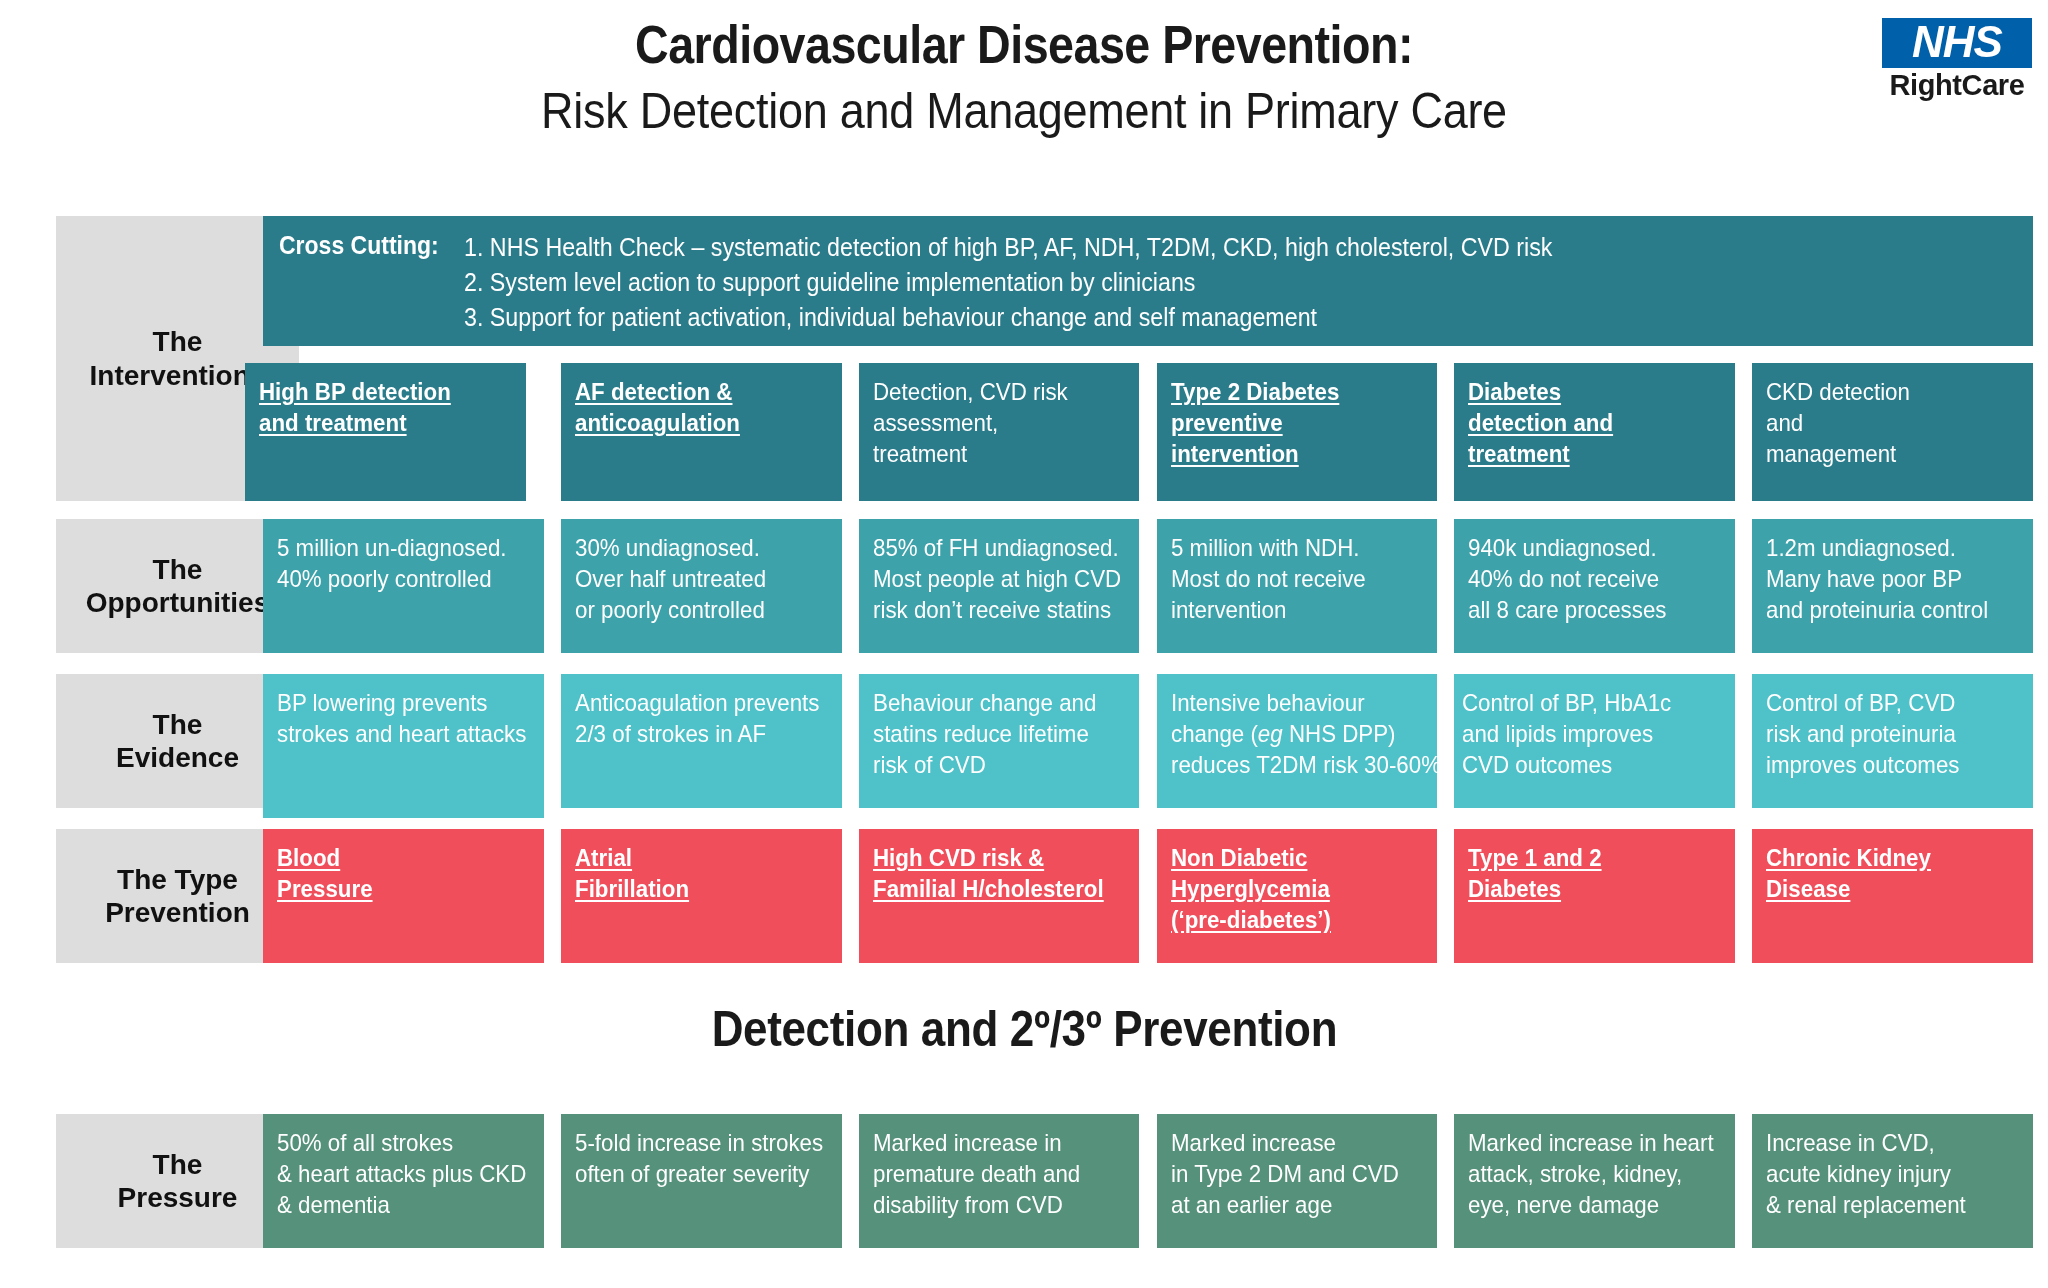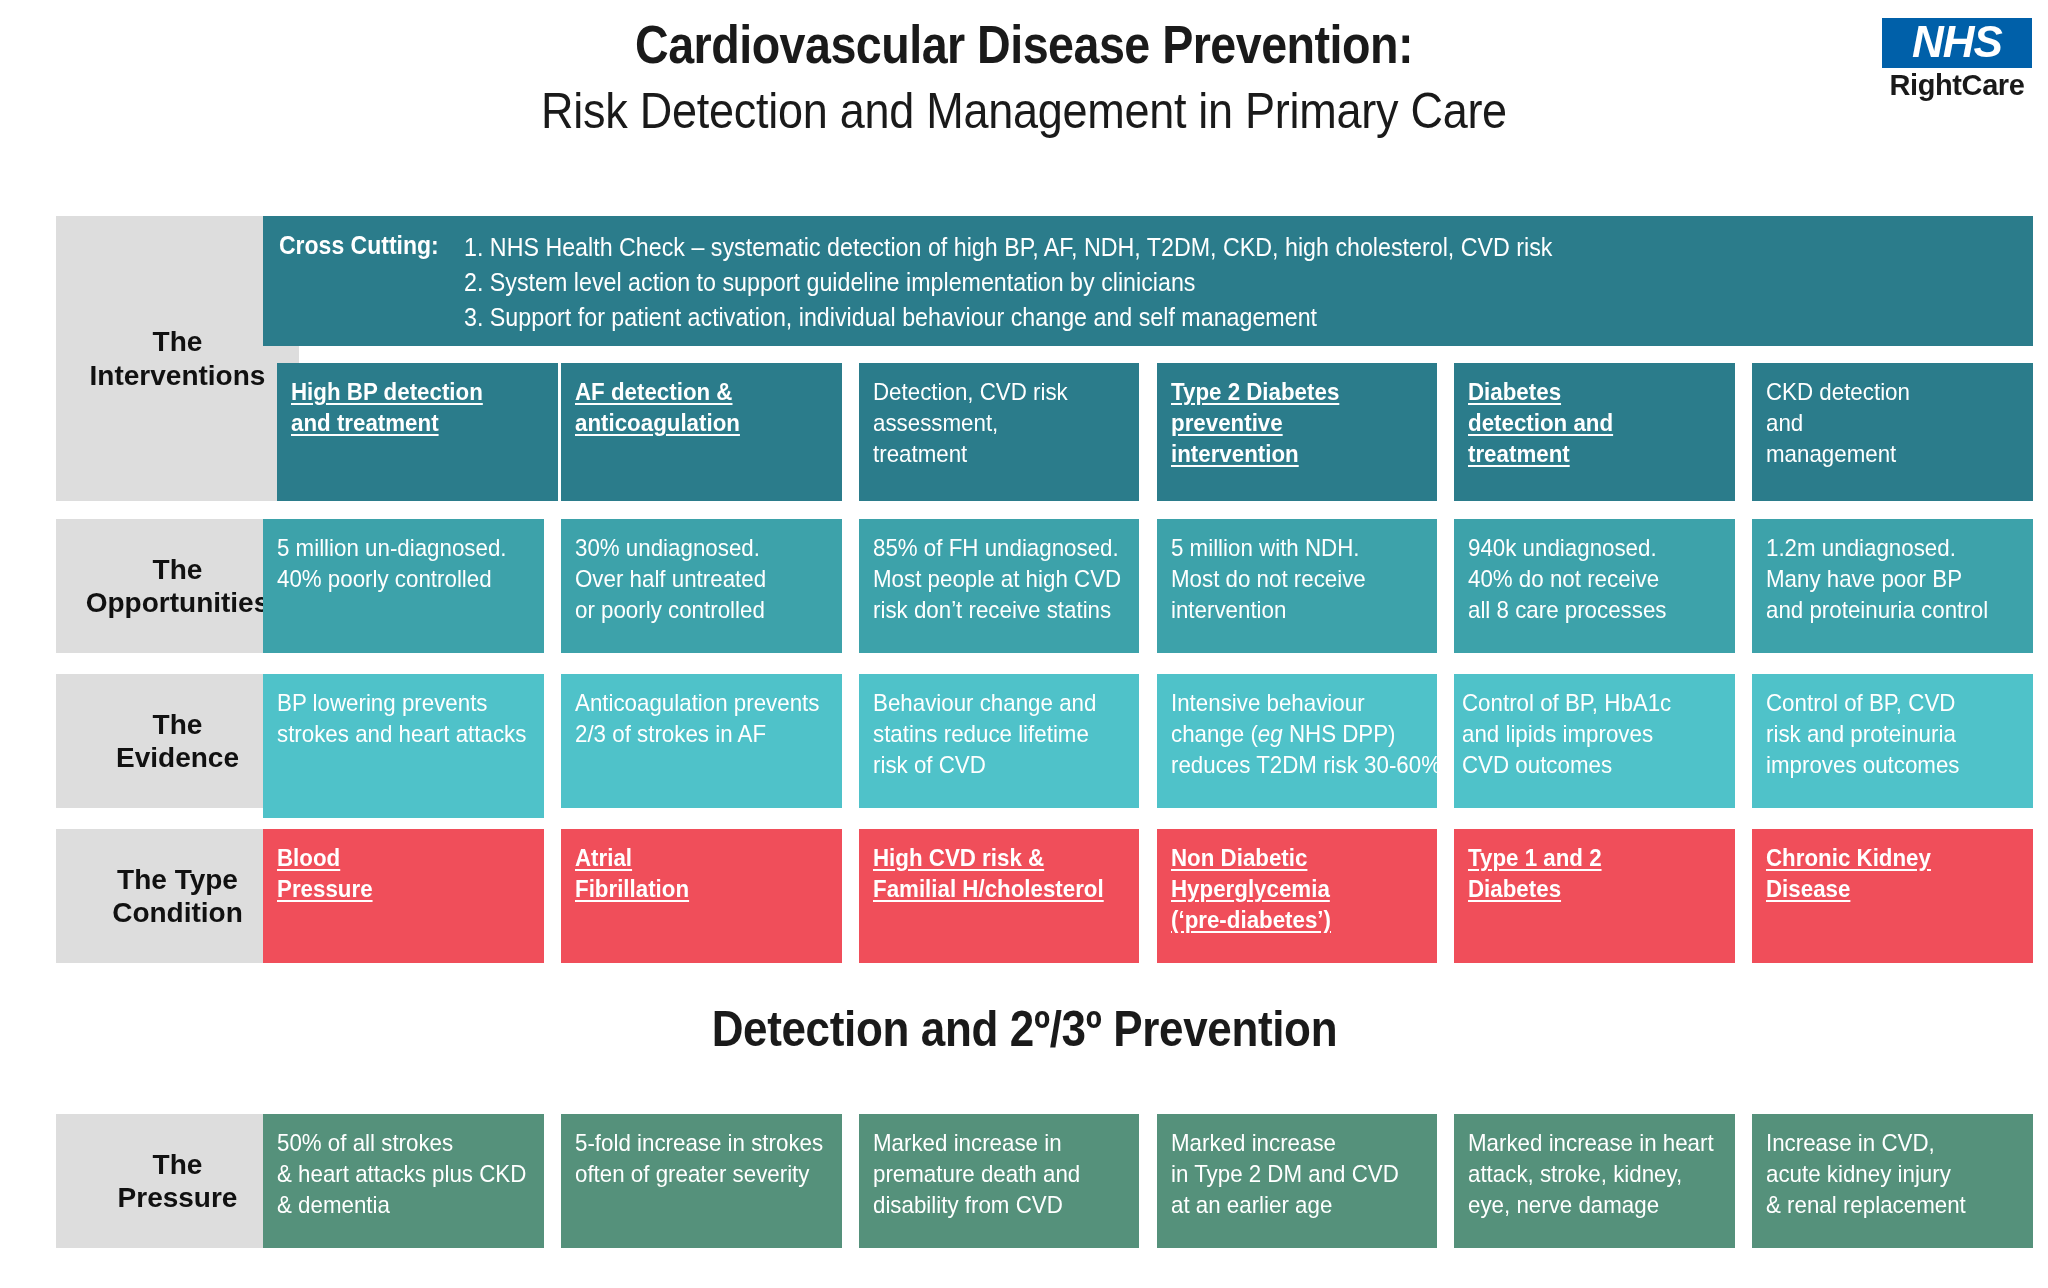--- a/index.html
+++ b/index.html
@@ -235,21 +235,21 @@
       </div>
     <div class="side-label" id="lbl-evidence" style="top:674px;height:134px;">
         <div>
           <div>The</div>
           <div>Evidence</div>
         </div>
       </div>
     <div class="side-label" id="lbl-risk" style="top:829px;height:134px;">
         <div>
           <div>The Type</div>
-          <div>Condition</div>
+          <div>Prevention</div>
         </div>
       </div>
     <div class="side-label" id="lbl-outcomes" style="top:1114px;height:134px;">
         <div>
           <div>The</div>
           <div>Pressure</div>
         </div>
       </div>
 
     <div class="cross-cutting">
@@ -257,21 +257,21 @@
         <div class="cc-title">Cross Cutting:</div>
         <div class="cc-list" id="cc-list">
             <div class="cc-item">1. NHS Health Check – systematic detection of high BP, AF, NDH, T2DM, CKD, high cholesterol, CVD risk</div>
             <div class="cc-item">2. System level action to support guideline implementation by clinicians</div>
             <div class="cc-item">3. Support for patient activation, individual behaviour change and self management</div>
           </div>
       </div>
     </div>
 
     <div class="row-interventions" id="row-interventions">
-        <div class="cell linked" style="left: 277px; top: 363px; width: 280.833px; height: 138px;">
+        <div class="cell linked" style="left: 245px; top: 363px; width: 280.833px; height: 138px;">
           <span class="ln">High BP detection</span>
           <span class="ln">and treatment</span>
         </div>
         <div class="cell linked" style="left: 560.833px; top: 363px; width: 280.833px; height: 138px;">
           <span class="ln">AF detection &amp;</span>
           <span class="ln">anticoagulation</span>
         </div>
         <div class="cell" style="left: 858.667px; top: 363px; width: 280.833px; height: 138px;">
           <span class="ln">Detection, CVD risk</span>
           <span class="ln">assessment,</span>

